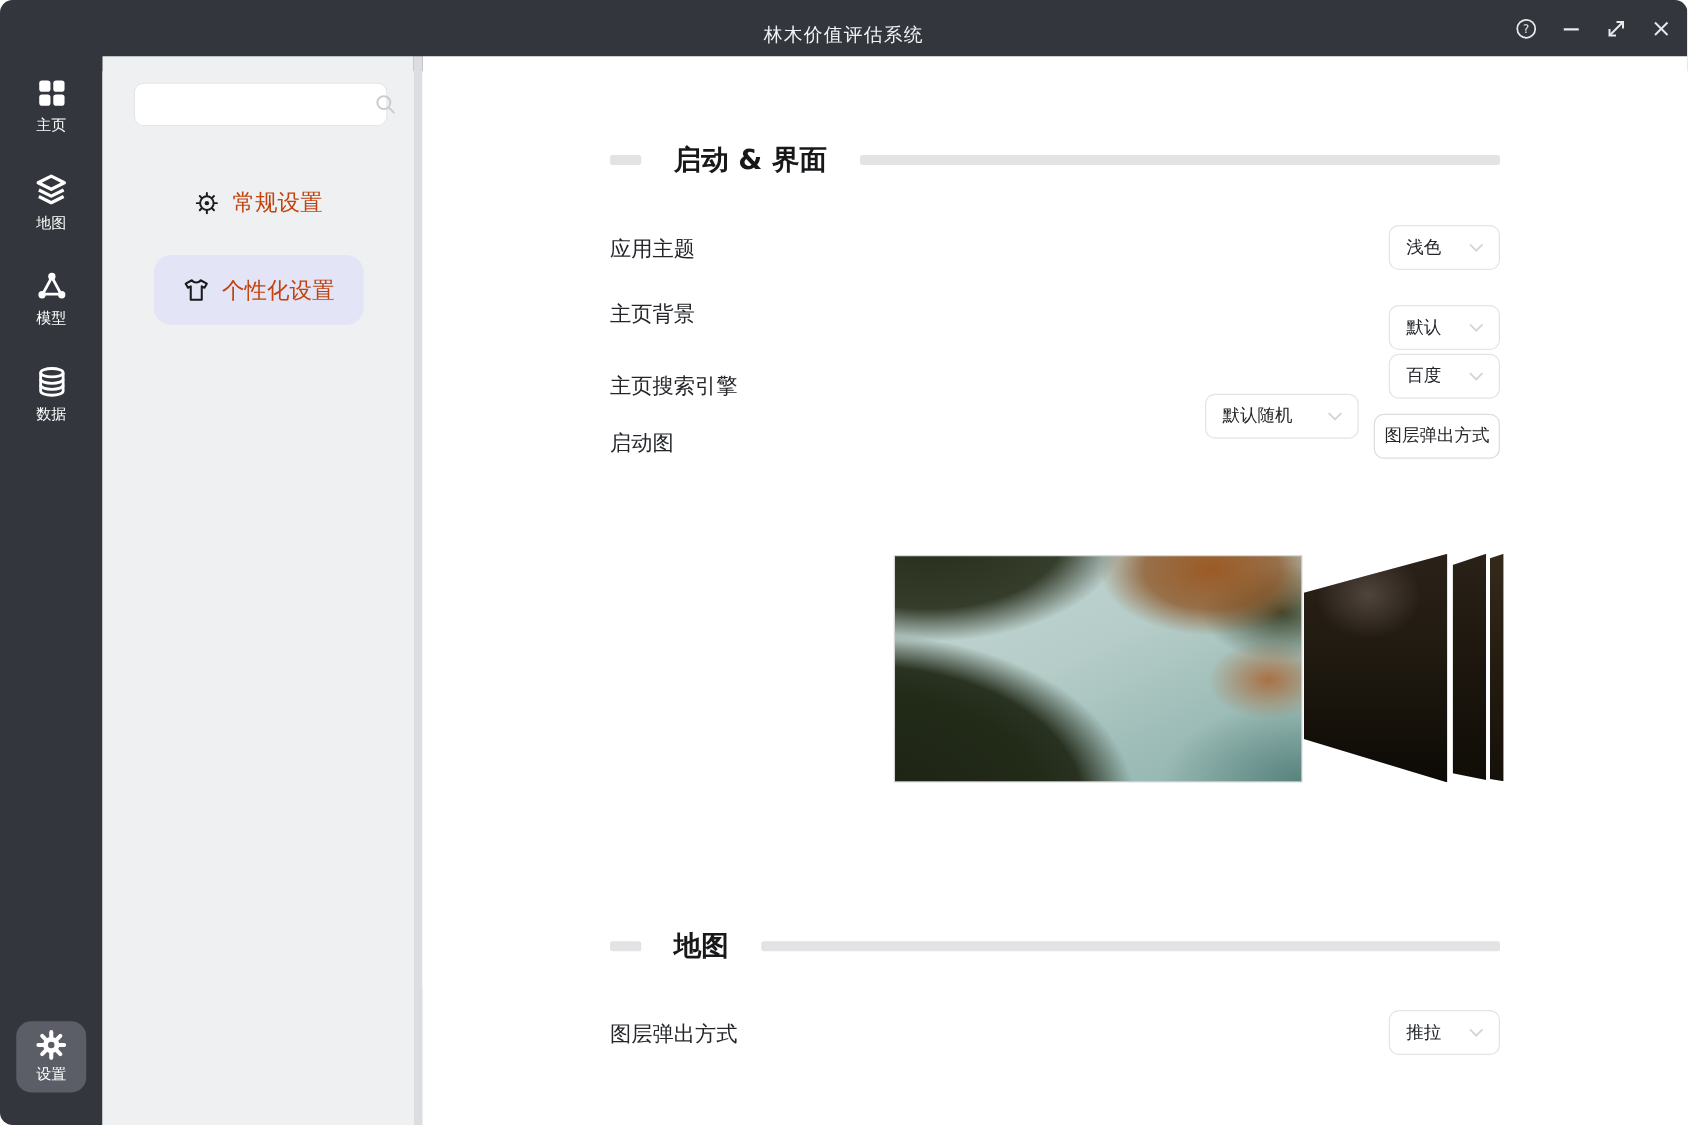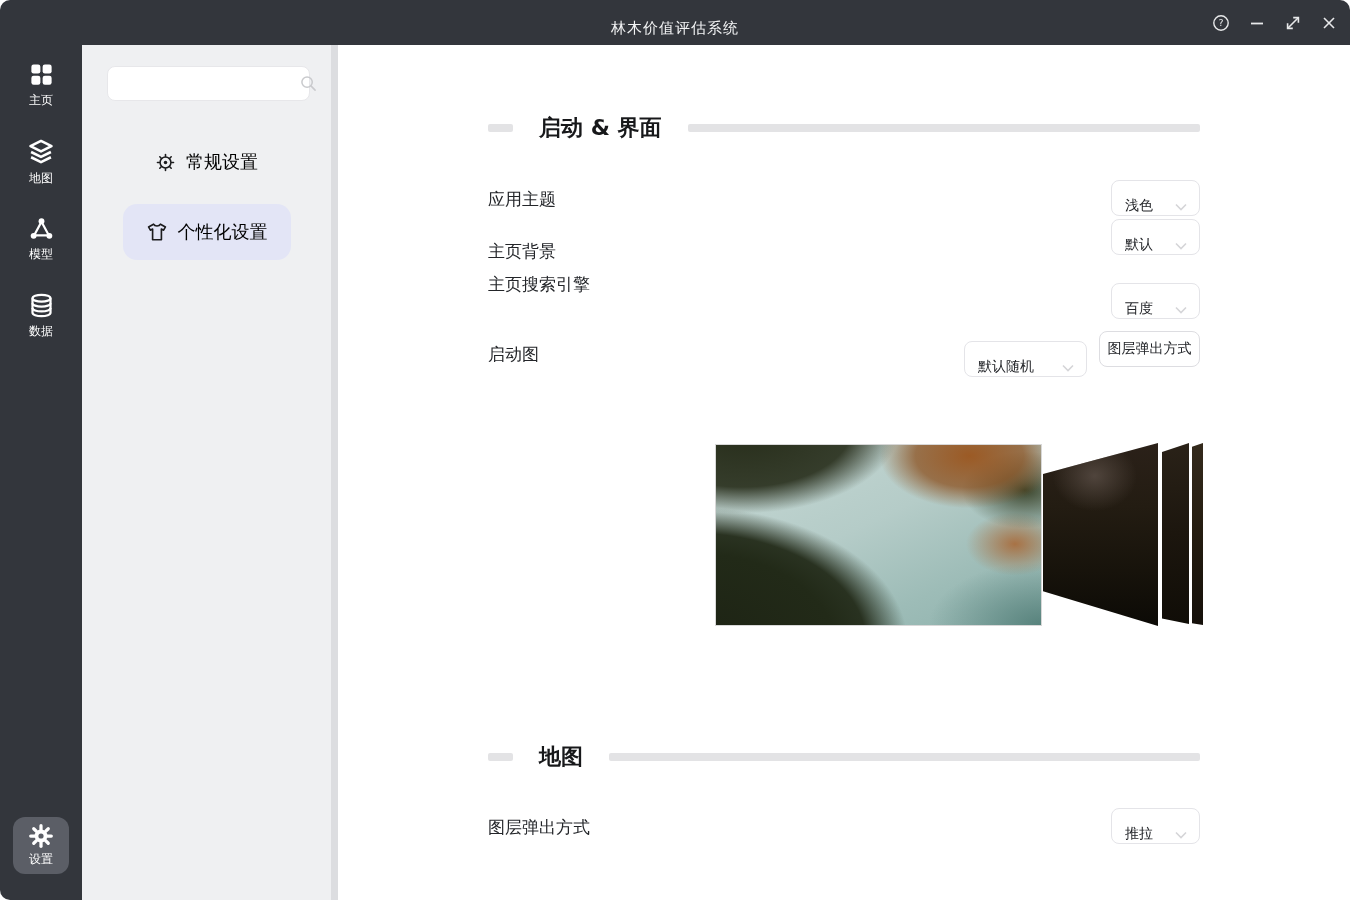--- a/index.html
+++ b/index.html
@@ -55,40 +55,40 @@
   .search-wrap input {
     flex:1; border:none; outline:none; background:transparent;
     font-size:14px; padding:0 6px 0 12px; color:#333;
     font-family:"DejaVu Sans","Liberation Sans",sans-serif;
   }
   .search-wrap svg { margin-right:10px; flex:none; }
   .side-menu { position:absolute; left:0; top:75px; width:249px; }
   .side-item {
     margin:14px auto 0 auto; width:168px; height:56px; border-radius:14px;
     display:flex; align-items:center; justify-content:center; gap:10px;
-    cursor:pointer; color:#000000; font-size:18px;
+    cursor:pointer; color:#c2410c; font-size:18px;
   }
   .side-item.selected { background:#e3e5f6; }
   .side-item svg { flex:none; display:block; }
   
   #main {
     position:absolute; left:338px; top:45px; width:1012px; height:745px;
     background:#fff;
   }
   .sec-header {
     position:absolute; left:150px; width:712px; height:26px;
     display:flex; align-items:center;
   }
   .sec-dash { width:25px; height:8px; border-radius:2px; background:#e3e3e5; flex:none; }
   .sec-title { font-size:22px; font-weight:bold; color:#17181a; margin:0 26px; white-space:nowrap; }
   .sec-bar { flex:1; height:8px; border-radius:2px; background:#e3e3e5; }
   .row-label { position:absolute; left:150px; font-size:17px; color:#232529; }
   .select {
     position:absolute; height:36px; background:#fff; border:1px solid #e4e4e8;
-    border-radius:8px; display:flex; align-items:flex-end; justify-content:space-between;
+    border-radius:8px; display:flex; align-items:center; justify-content:space-between;
     padding:0 10px 0 13px; cursor:pointer;
   }
   .select .val { font-size:14px; color:#232529; white-space:nowrap; }
   .select svg { flex:none; }
   .btn-plain {
     position:absolute; height:36px; background:#fff; border:1px solid #dddde1;
     border-radius:8px; font-size:14px; color:#232529; cursor:pointer;
     display:flex; align-items:center; justify-content:center;
     font-family:"DejaVu Sans","Liberation Sans",sans-serif;
   }
@@ -260,37 +260,37 @@
 
     <span class="row-label" style="top:143px;">应用主题</span>
     <div class="select" style="left:773px; top:135px; width:89px;">
       <span class="val">浅色</span>
       <svg width="16" height="16" viewBox="0 0 16 16">
         <polyline points="3,5.5 8,10.5 13,5.5" fill="none" stroke="#d5d5d8" stroke-width="1.6"></polyline>
       </svg>
     </div>
 
     <span class="row-label" style="top:195px;">主页背景</span>
-    <div class="select" style="left:773px; top:174px; width:89px;">
+    <div class="select" style="left:773px; top:199px; width:89px;">
       <span class="val">默认</span>
       <svg width="16" height="16" viewBox="0 0 16 16">
         <polyline points="3,5.5 8,10.5 13,5.5" fill="none" stroke="#d5d5d8" stroke-width="1.6"></polyline>
       </svg>
     </div>
 
-    <span class="row-label" style="top:228px;">主页搜索引擎</span>
+    <span class="row-label" style="top:252px;">主页搜索引擎</span>
     <div class="select" style="left:773px; top:238px; width:89px;">
       <span class="val">百度</span>
       <svg width="16" height="16" viewBox="0 0 16 16">
         <polyline points="3,5.5 8,10.5 13,5.5" fill="none" stroke="#d5d5d8" stroke-width="1.6"></polyline>
       </svg>
     </div>
 
     <span class="row-label" style="top:298px;">启动图</span>
-    <div class="select" style="left:626px; top:296px; width:123px;">
+    <div class="select" style="left:626px; top:270px; width:123px;">
       <span class="val">默认随机</span>
       <svg width="16" height="16" viewBox="0 0 16 16">
         <polyline points="3,5.5 8,10.5 13,5.5" fill="none" stroke="#d5d5d8" stroke-width="1.6"></polyline>
       </svg>
     </div>
     <button class="btn-plain" style="left:761px; top:286px; width:101px;">图层弹出方式</button>
 
     <div class="splash-main"></div>
     <div class="splash-stack stack-1"></div>
     <div class="splash-stack stack-2"></div>

